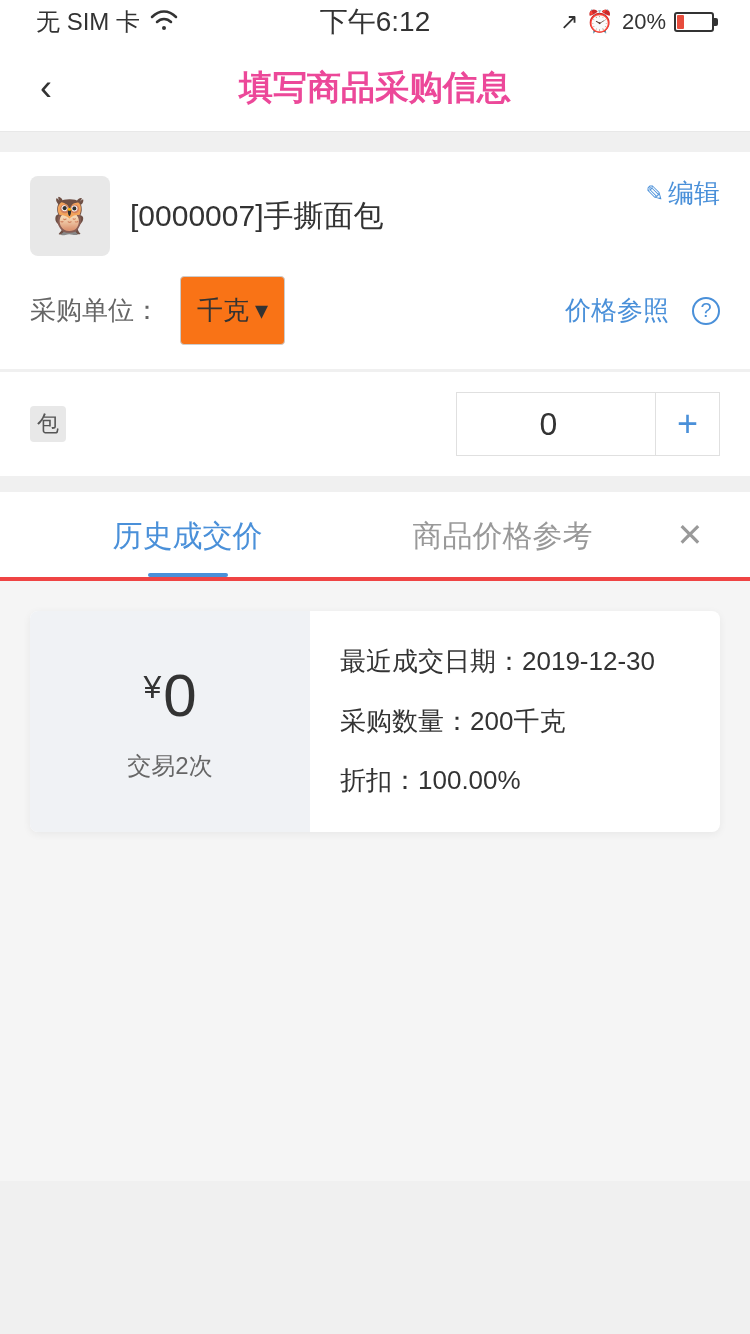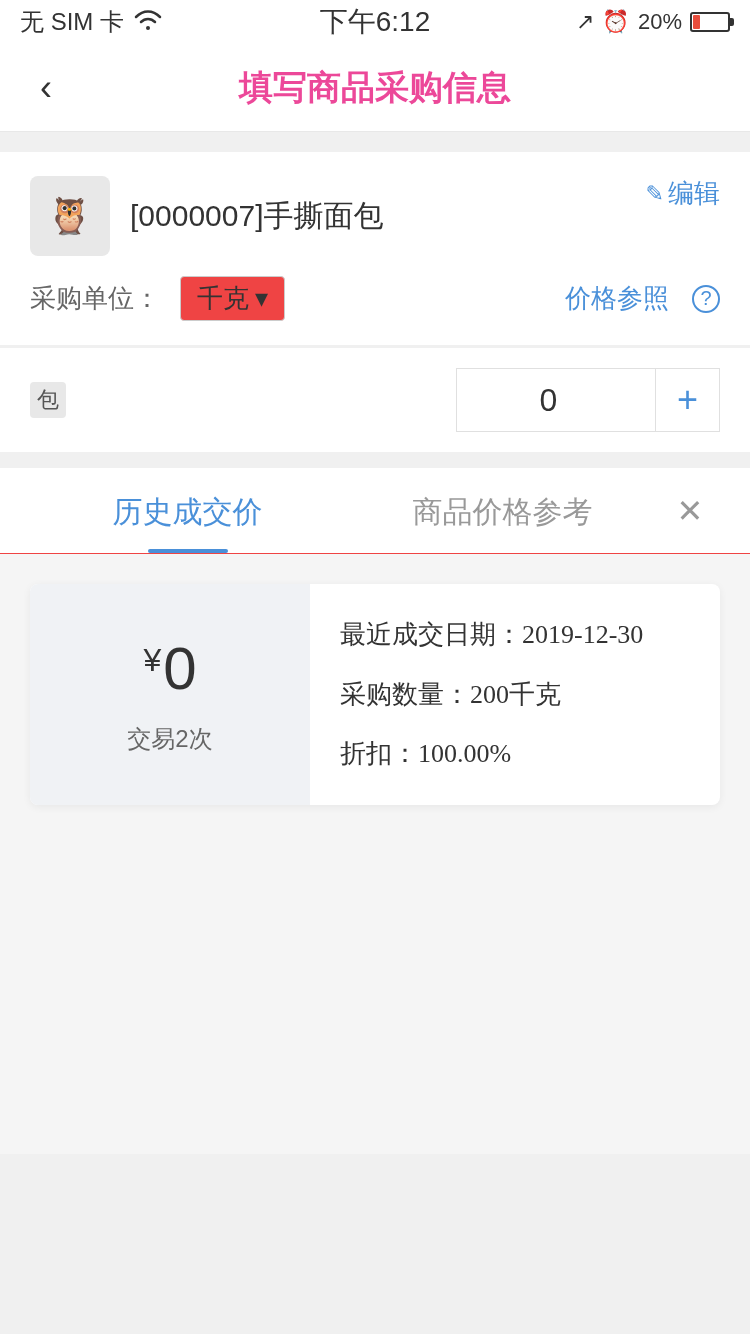--- a/index.html
+++ b/index.html
@@ -13,21 +13,21 @@
       color: #333;
     }
 
     
     .status-bar {
       height: 44px;
       background: #fff;
       display: flex;
       align-items: center;
       justify-content: space-between;
-      padding: 0 20px;
+      padding: 0 36px;
       font-size: 24px;
       color: #333;
     }
     .status-left { display: flex; align-items: center; gap: 10px; }
     .status-center { font-size: 28px; font-weight: 500; position: absolute; left: 50%; transform: translateX(-50%); }
     .status-right { display: flex; align-items: center; gap: 8px; font-size: 22px; }
     .battery-icon {
       width: 40px; height: 20px; border: 2px solid #333; border-radius: 3px; position: relative; display: inline-block;
     }
     .battery-icon::after {
@@ -115,24 +115,24 @@
     .unit-label {
       font-size: 26px;
       color: #666;
       display: flex;
       align-items: center;
       gap: 20px;
     }
     .unit-select {
       border: 1px solid #ccc;
       border-radius: 4px;
-      padding: 4px 16px;
+      padding: 16px 16px;
       font-size: 26px;
       color: #333;
-      background: #ef4444;
+      background: #f97316;
       display: flex;
       align-items: center;
       gap: 6px;
       cursor: pointer;
     }
     .price-ref {
       color: #4a90d9;
       font-size: 26px;
       display: flex;
       align-items: center;
@@ -197,21 +197,21 @@
       cursor: pointer;
     }
 
     
     .tab-bar {
       background: #fff;
       margin-top: 16px;
       display: flex;
       align-items: center;
       position: relative;
-      border-bottom: 1px solid #ef4444;
+      border-bottom: 4px solid #ef4444;
       padding: 0 30px;
     }
     .tab-item {
       flex: 1;
       text-align: center;
       padding: 24px 0 20px;
       font-size: 30px;
       color: #999;
       cursor: pointer;
       position: relative;
@@ -290,21 +290,20 @@
       padding: 30px;
       display: flex;
       flex-direction: column;
       justify-content: center;
       gap: 18px;
     }
     .transaction-detail {
       font-size: 26px;
       color: #333;
       line-height: 1.6;
-      font-family: Liberation Serif, serif;
     }
 
     
     .owl-icon {
       font-size: 36px;
       color: #aaa;
     }
   </style>
 </head>
 <body>

